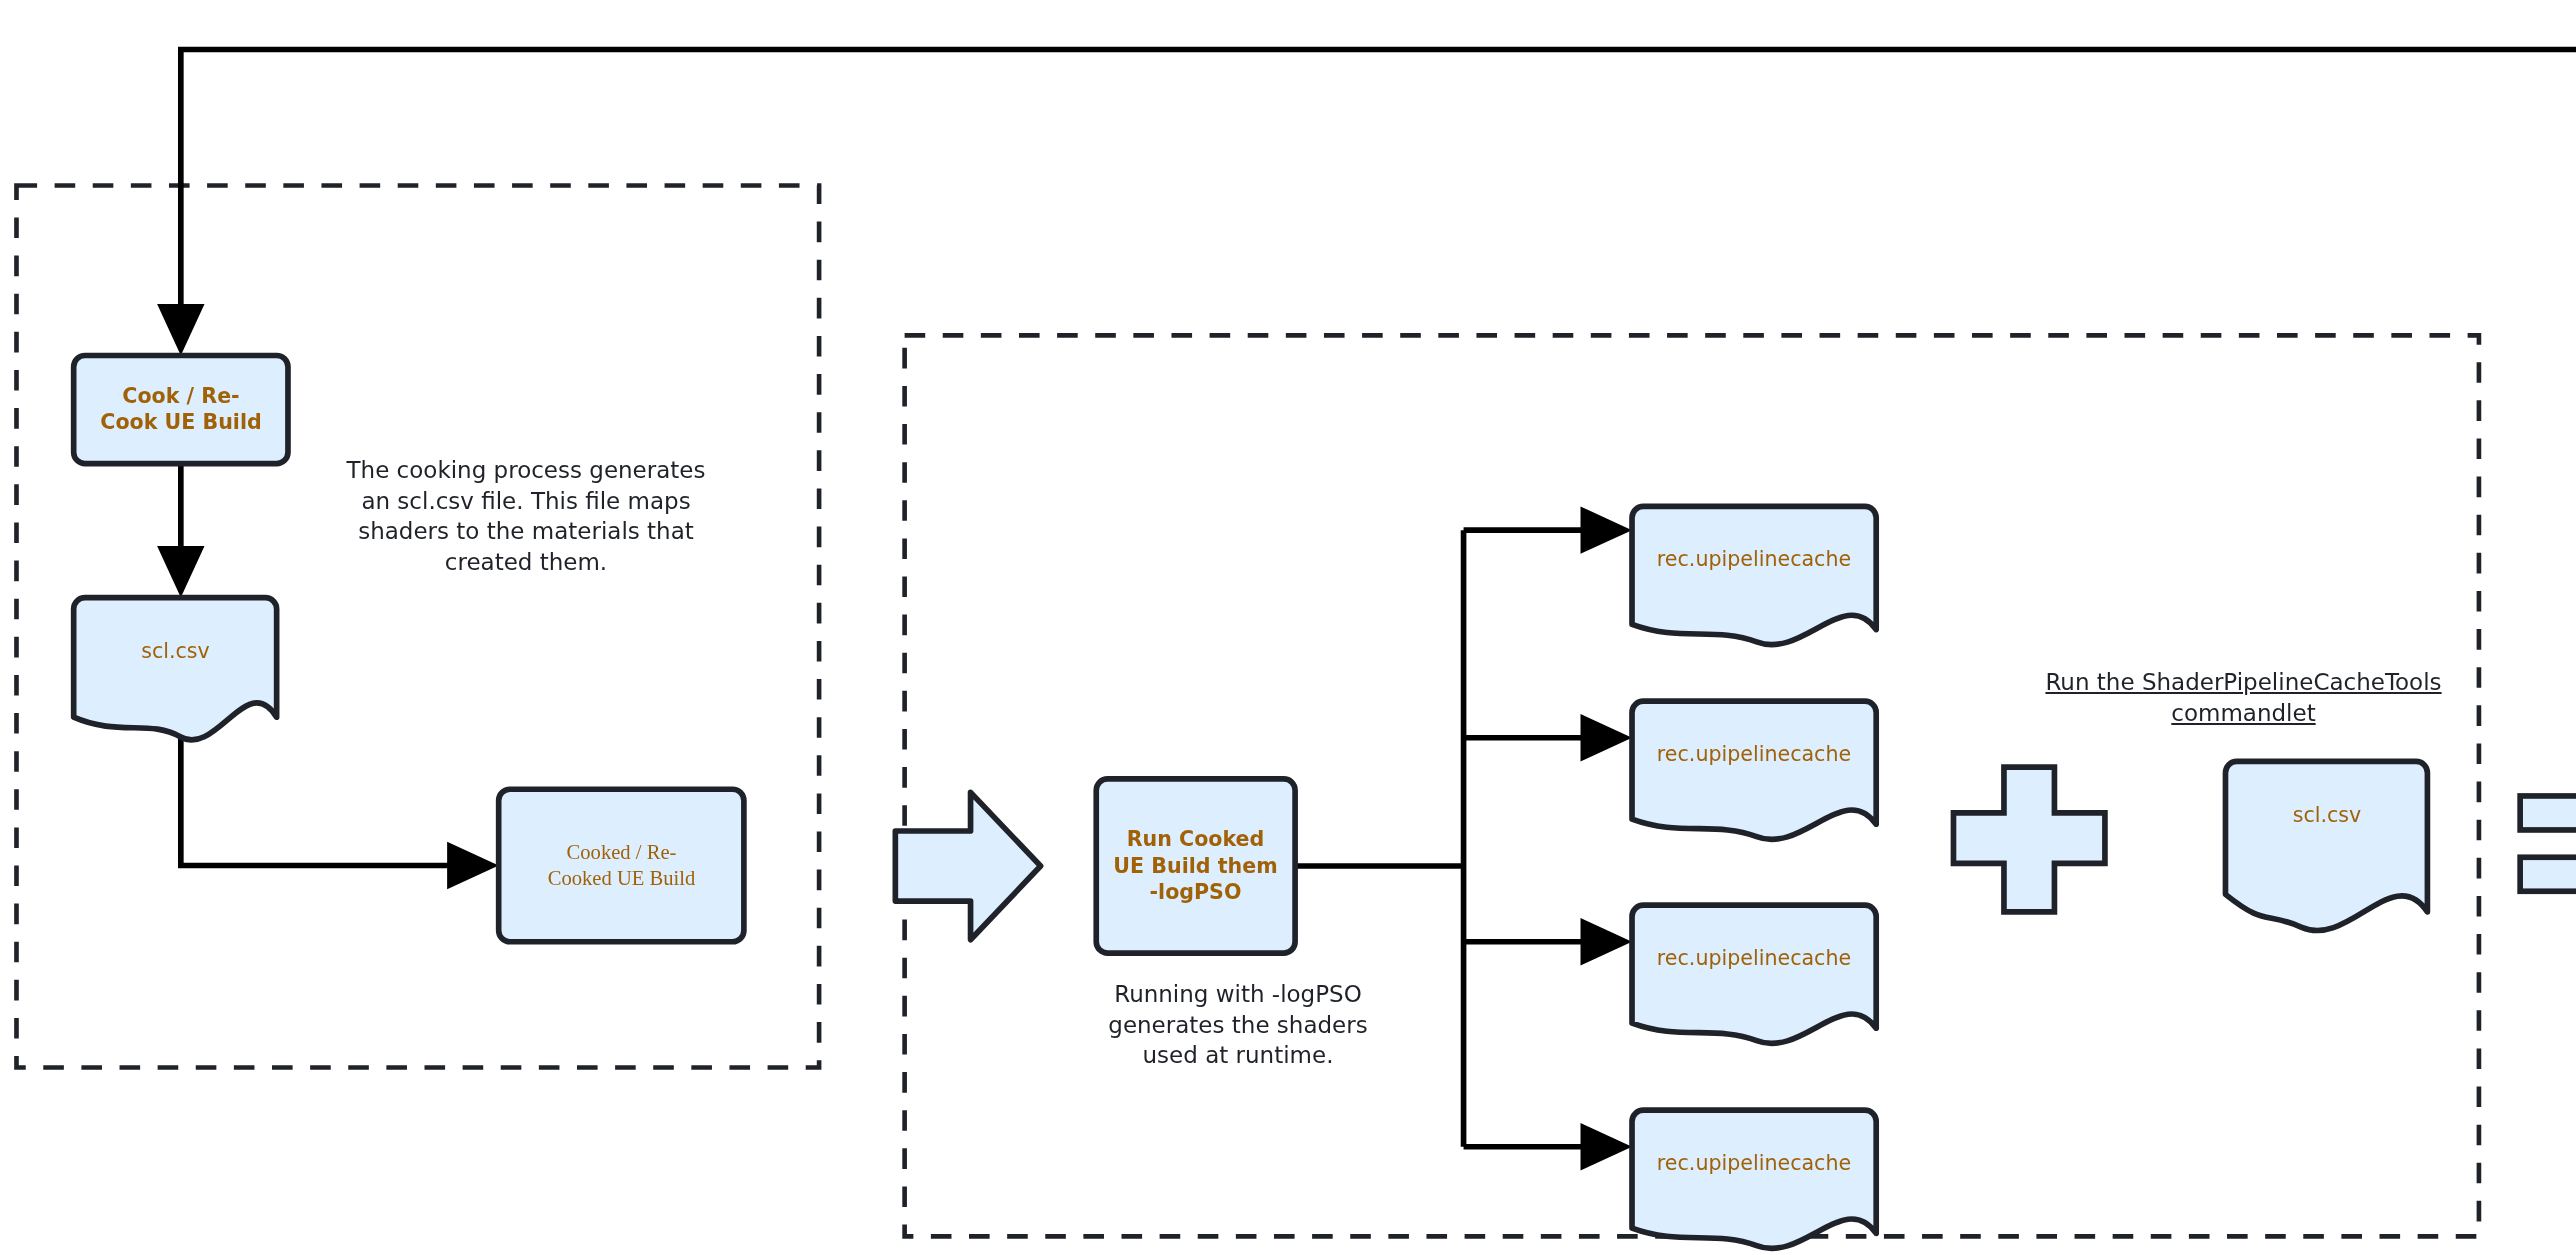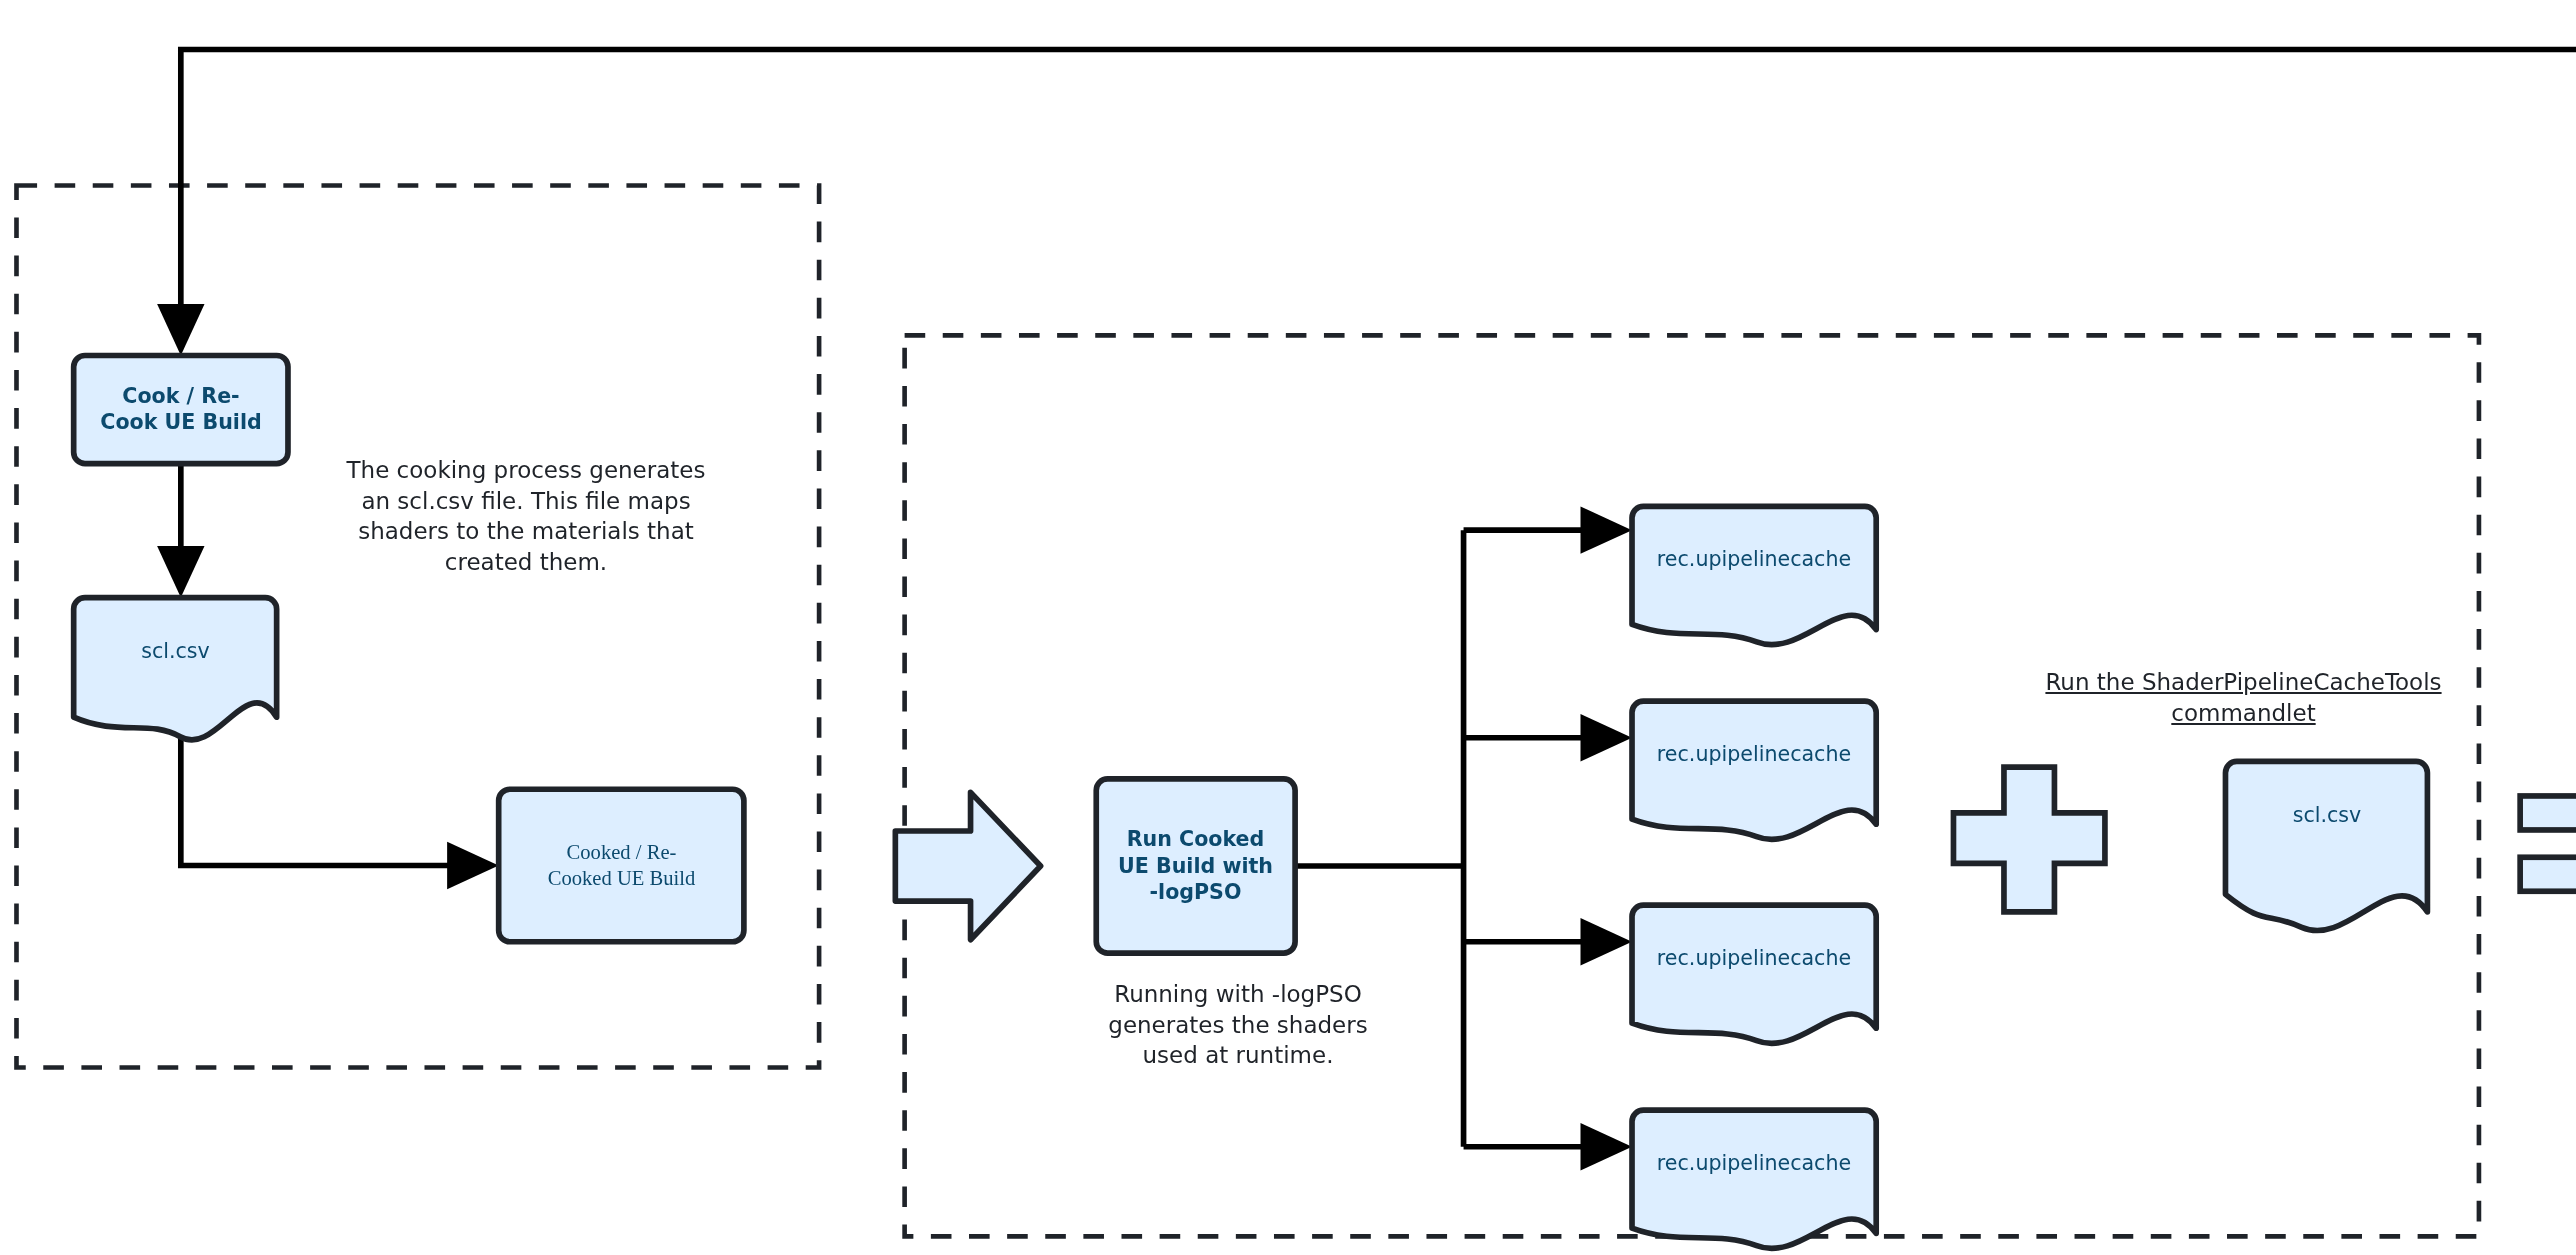--- a/index.html
+++ b/index.html
@@ -22,21 +22,21 @@
     inset: 0;
     width: 3382px;
     height: 1255px;
   }
   .node-text {
     position: absolute;
     display: flex;
     align-items: center;
     justify-content: center;
     text-align: center;
-    color: #0c4a6e;
+    color: #a16207;
     line-height: 1.28;
     pointer-events: none;
     white-space: pre-line;
   }
   .free-text {
     position: absolute;
     color: #1f2329;
     line-height: 1.33;
     white-space: pre-line;
     text-align: center;
@@ -157,21 +157,21 @@
 
   <div class="node-text t-node bold" style="left:74px; top:355px; width:214px; height:108px;">Cook / Re-
 Cook UE Build</div>
 
   <div class="node-text t-node" style="left:74px; top:613px; width:203px; height:77px;">scl.csv</div>
 
   <div class="node-text t-node" style="left:499px; top:789px; width:245px; height:152px;font-family:Liberation Serif, serif;">Cooked / Re-
 Cooked UE Build</div>
 
   <div class="node-text t-node bold" style="left:1096px; top:779px; width:199px; height:174px;">Run Cooked
-UE Build with
+UE Build them
 -logPSO</div>
 
   <div class="node-text t-node" style="left:1632px; top:521px; width:244px; height:77px;">rec.upipelinecache</div>
   <div class="node-text t-node" style="left:1632px; top:716px; width:244px; height:77px;">rec.upipelinecache</div>
   <div class="node-text t-node" style="left:1632px; top:920px; width:244px; height:77px;">rec.upipelinecache</div>
   <div class="node-text t-node" style="left:1632px; top:1125px; width:244px; height:77px;">rec.upipelinecache</div>
 
   <div class="node-text t-node" style="left:2226px; top:777px; width:202px; height:77px;">scl.csv</div>
 
 

